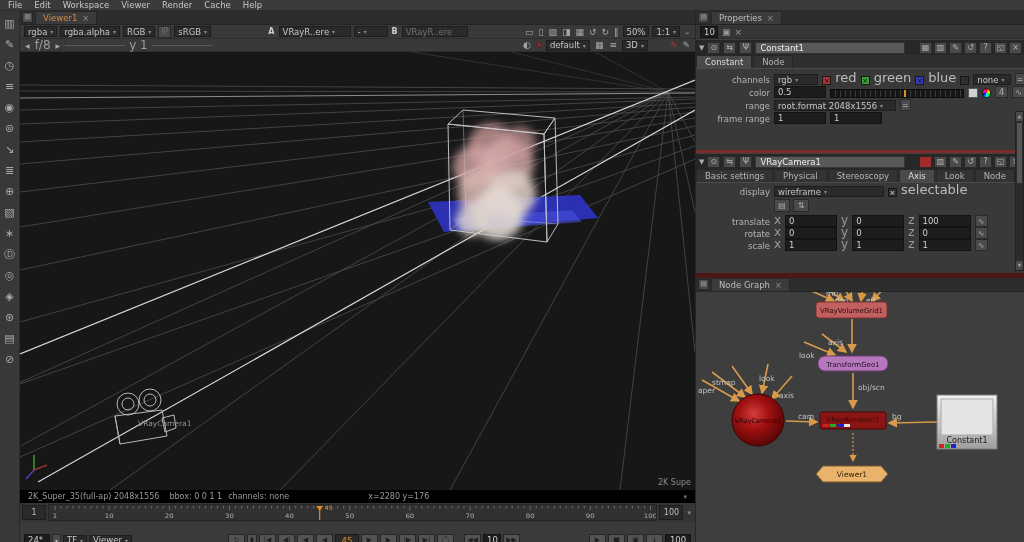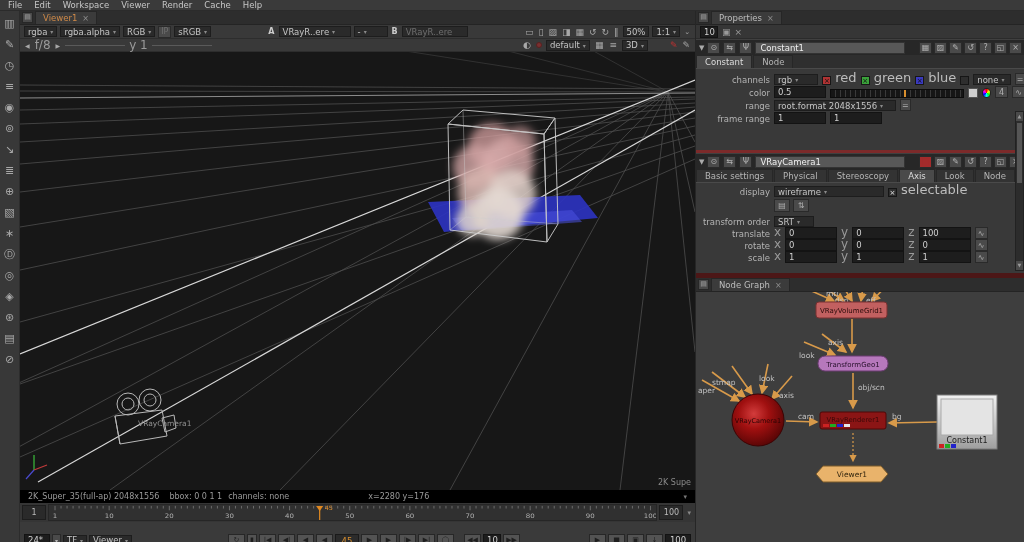--- a/index.html
+++ b/index.html
@@ -582,27 +582,20 @@
             </span>
           <span class="cb chk">×</span>
           <span class="cblbl">selectable</span>
         </div>
         <div class="prow" style="height:15px;padding-left:78px;gap:3px">
           <span class="ibtn" style="min-width:16px;height:13px">▤</span>
           <span class="ibtn" style="min-width:16px;height:13px">⇅</span>
         </div>
         <div style="height:3px"></div>
         <div class="prow h12">
-          <span class="plbl">transform order</span>
-          <span class="dd" style="width:40px">
-              <span>SRT</span>
-              <span class="caret">▾</span>
-            </span>
-        </div>
-        <div class="prow h12">
           <span class="plbl">translate</span>
           <span class="axlbl">x</span>
           <span class="fld" style="width:52px">0</span>
           <span class="axlbl">y</span>
           <span class="fld" style="width:52px">0</span>
           <span class="axlbl">z</span>
           <span class="fld" style="width:52px">100</span>
           <span class="ibtn">∿</span>
         </div>
         <div class="prow h12">

